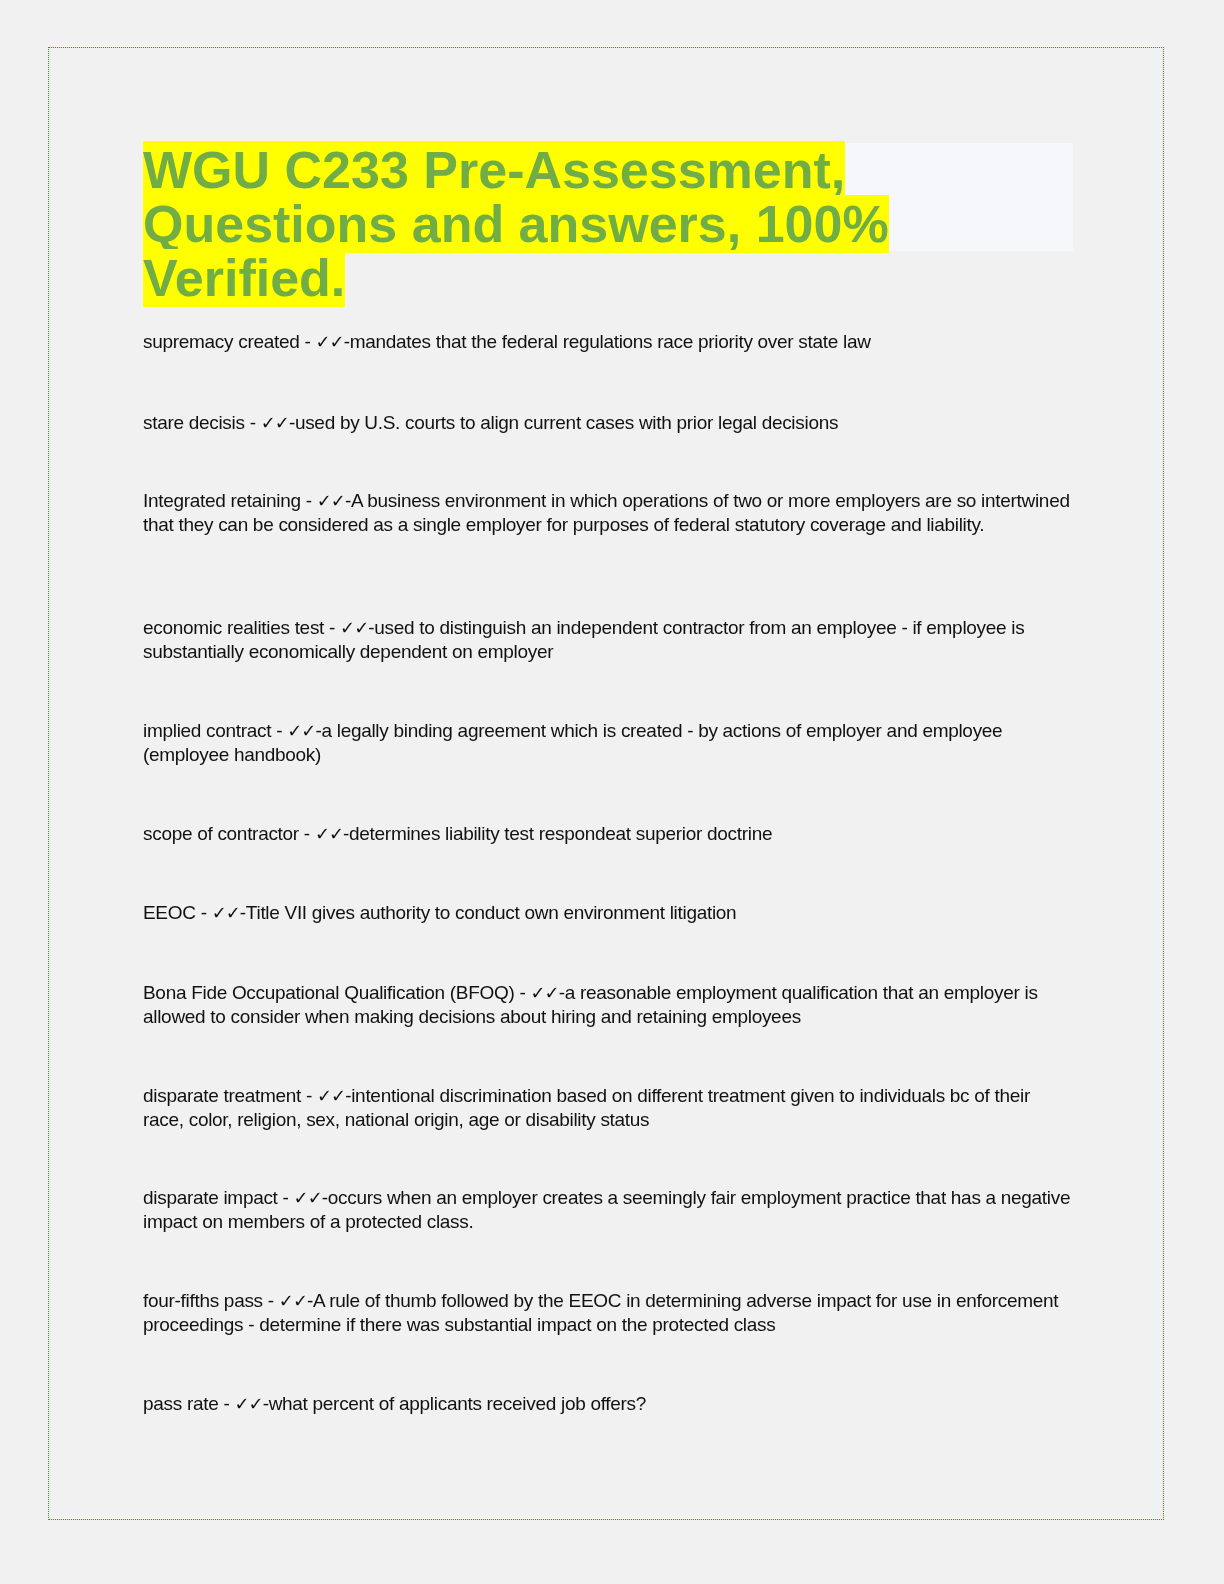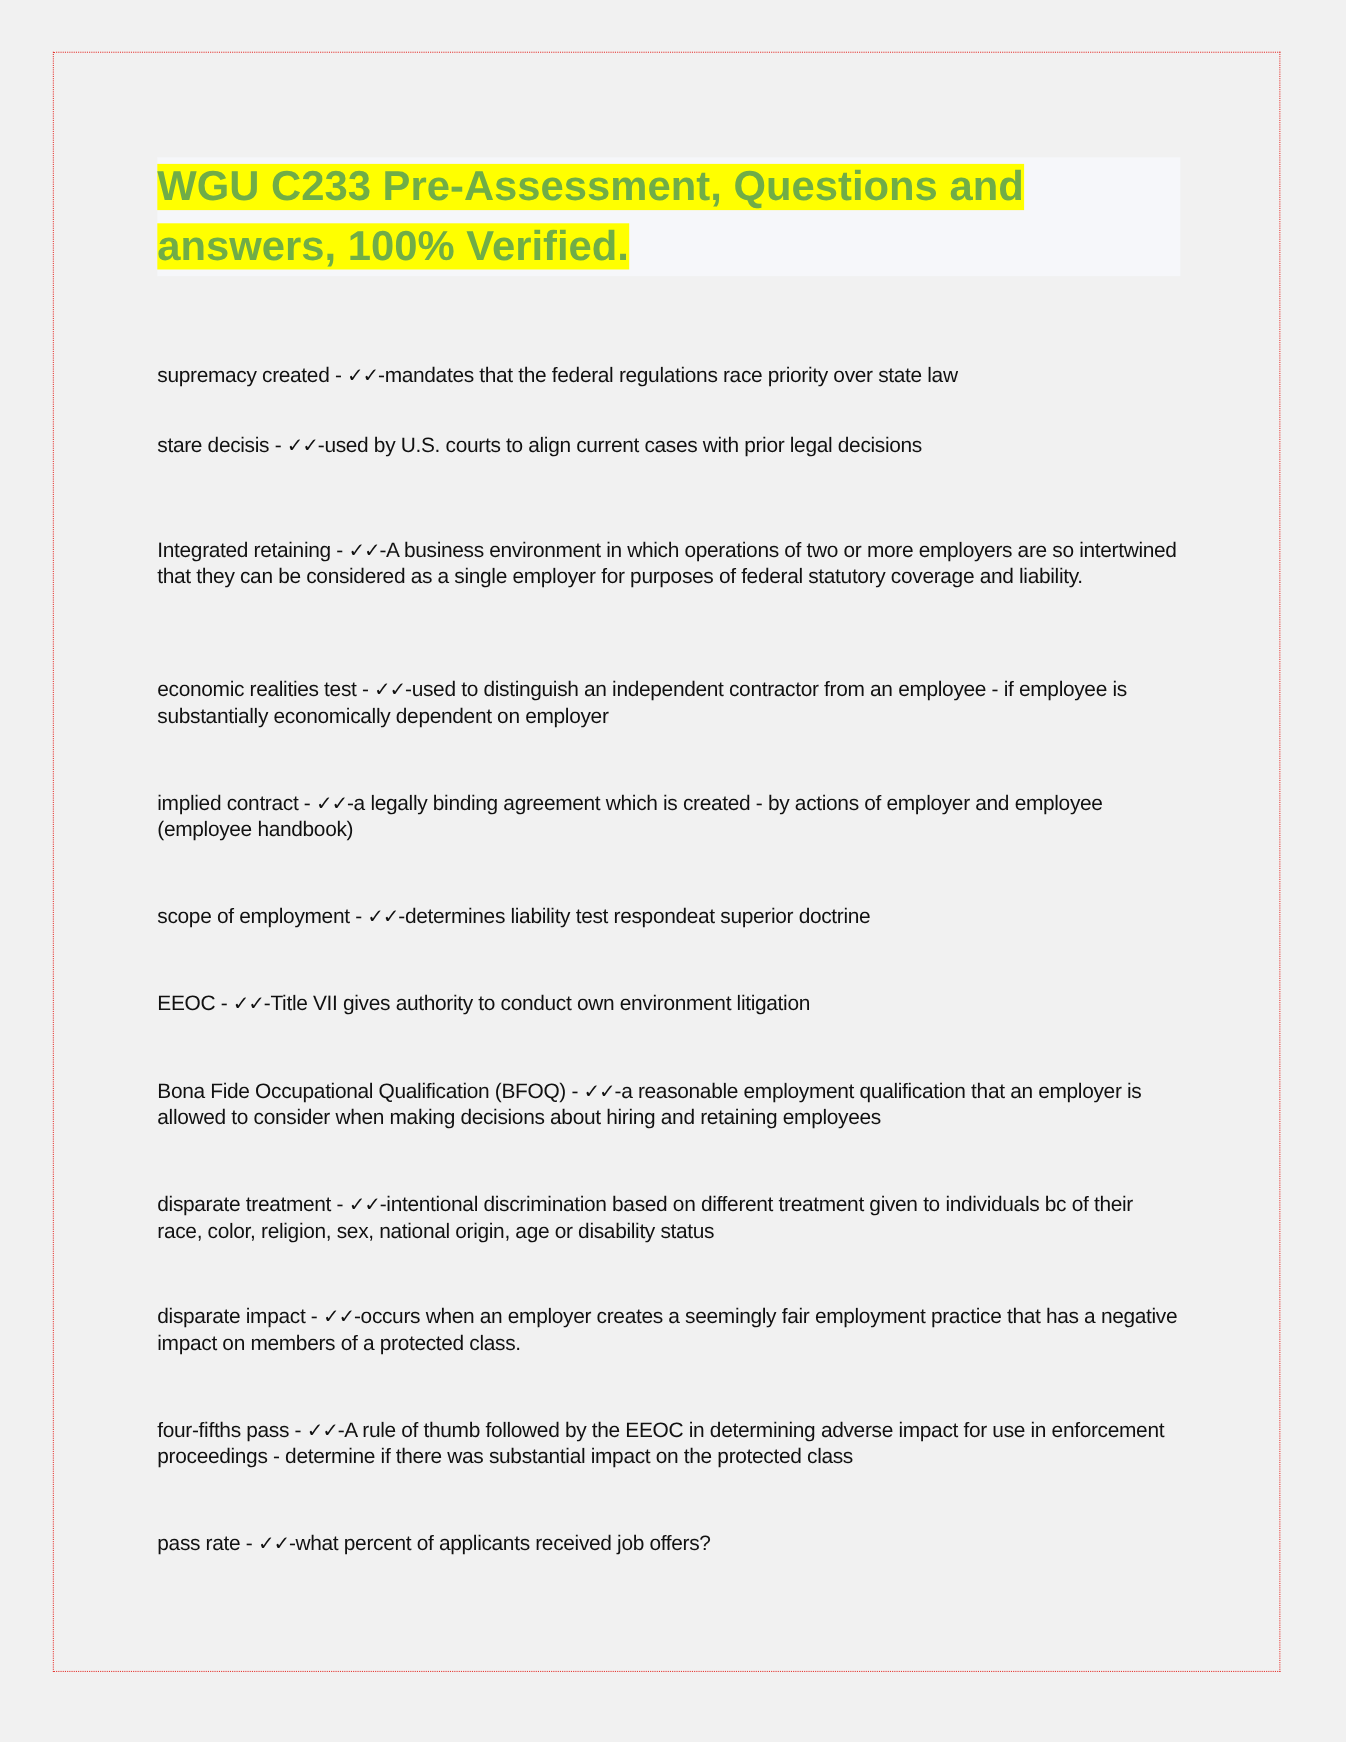--- a/index.html
+++ b/index.html
@@ -32,21 +32,21 @@
       background: #f6f7fa;
     }
     .title {
       position: absolute;
       left: 143px;
       top: 143px;
       width: 900px;
       margin: 0;
       font-family: "Liberation Sans", sans-serif;
       font-weight: bold;
-      font-size: 38px;
+      font-size: 52px;
       line-height: 54px;
       color: #70ad47;
     }
     .title span.hl {
       background: #ffff00;
       box-decoration-break: clone;
       -webkit-box-decoration-break: clone;
     }
     .entries {
       position: absolute;
@@ -76,34 +76,34 @@
 
 <div class="page-border"></div>
 
 <div class="title-box"></div>
 <h1 class="title"><span class="hl">WGU C233 Pre-Assessment, Questions and answers, 100% Verified.</span></h1>
 
 <div class="entries">
   <div class="entry" style="top:0px">
     <span>supremacy created</span><span style="white-space:pre"> - </span><span class="check">✓✓</span><span>-mandates that the federal regulations race priority over state law</span>
   </div>
-  <div class="entry" style="top:64px">
+  <div class="entry" style="top:81px">
     <span>stare decisis</span><span style="white-space:pre"> - </span><span class="check">✓✓</span><span>-used by U.S. courts to align current cases with prior legal decisions</span>
   </div>
   <div class="entry" style="top:159px">
     <span>Integrated retaining</span><span style="white-space:pre"> - </span><span class="check">✓✓</span><span>-A business environment in which operations of two or more employers are so intertwined that they can be considered as a single employer for purposes of federal statutory coverage and liability.</span>
   </div>
   <div class="entry" style="top:286px">
     <span>economic realities test</span><span style="white-space:pre"> - </span><span class="check">✓✓</span><span>-used to distinguish an independent contractor from an employee - if employee is substantially economically dependent on employer</span>
   </div>
   <div class="entry" style="top:389px">
     <span>implied contract</span><span style="white-space:pre"> - </span><span class="check">✓✓</span><span>-a legally binding agreement which is created - by actions of employer and employee (employee handbook)</span>
   </div>
   <div class="entry" style="top:492px">
-    <span>scope of employment</span><span style="white-space:pre"> - </span><span class="check">✓✓</span><span>-determines liability test respondeat superior doctrine</span>
+    <span>scope of contractor</span><span style="white-space:pre"> - </span><span class="check">✓✓</span><span>-determines liability test respondeat superior doctrine</span>
   </div>
   <div class="entry" style="top:571px">
     <span>EEOC</span><span style="white-space:pre"> - </span><span class="check">✓✓</span><span>-Title VII gives authority to conduct own environment litigation</span>
   </div>
   <div class="entry" style="top:651px">
     <span>Bona Fide Occupational Qualification (BFOQ)</span><span style="white-space:pre"> - </span><span class="check">✓✓</span><span>-a reasonable employment qualification that an employer is allowed to consider when making decisions about hiring and retaining employees</span>
   </div>
   <div class="entry" style="top:754px">
     <span>disparate treatment</span><span style="white-space:pre"> - </span><span class="check">✓✓</span><span>-intentional discrimination based on different treatment given to individuals bc of their race, color, religion, sex, national origin, age or disability status</span>
   </div>

